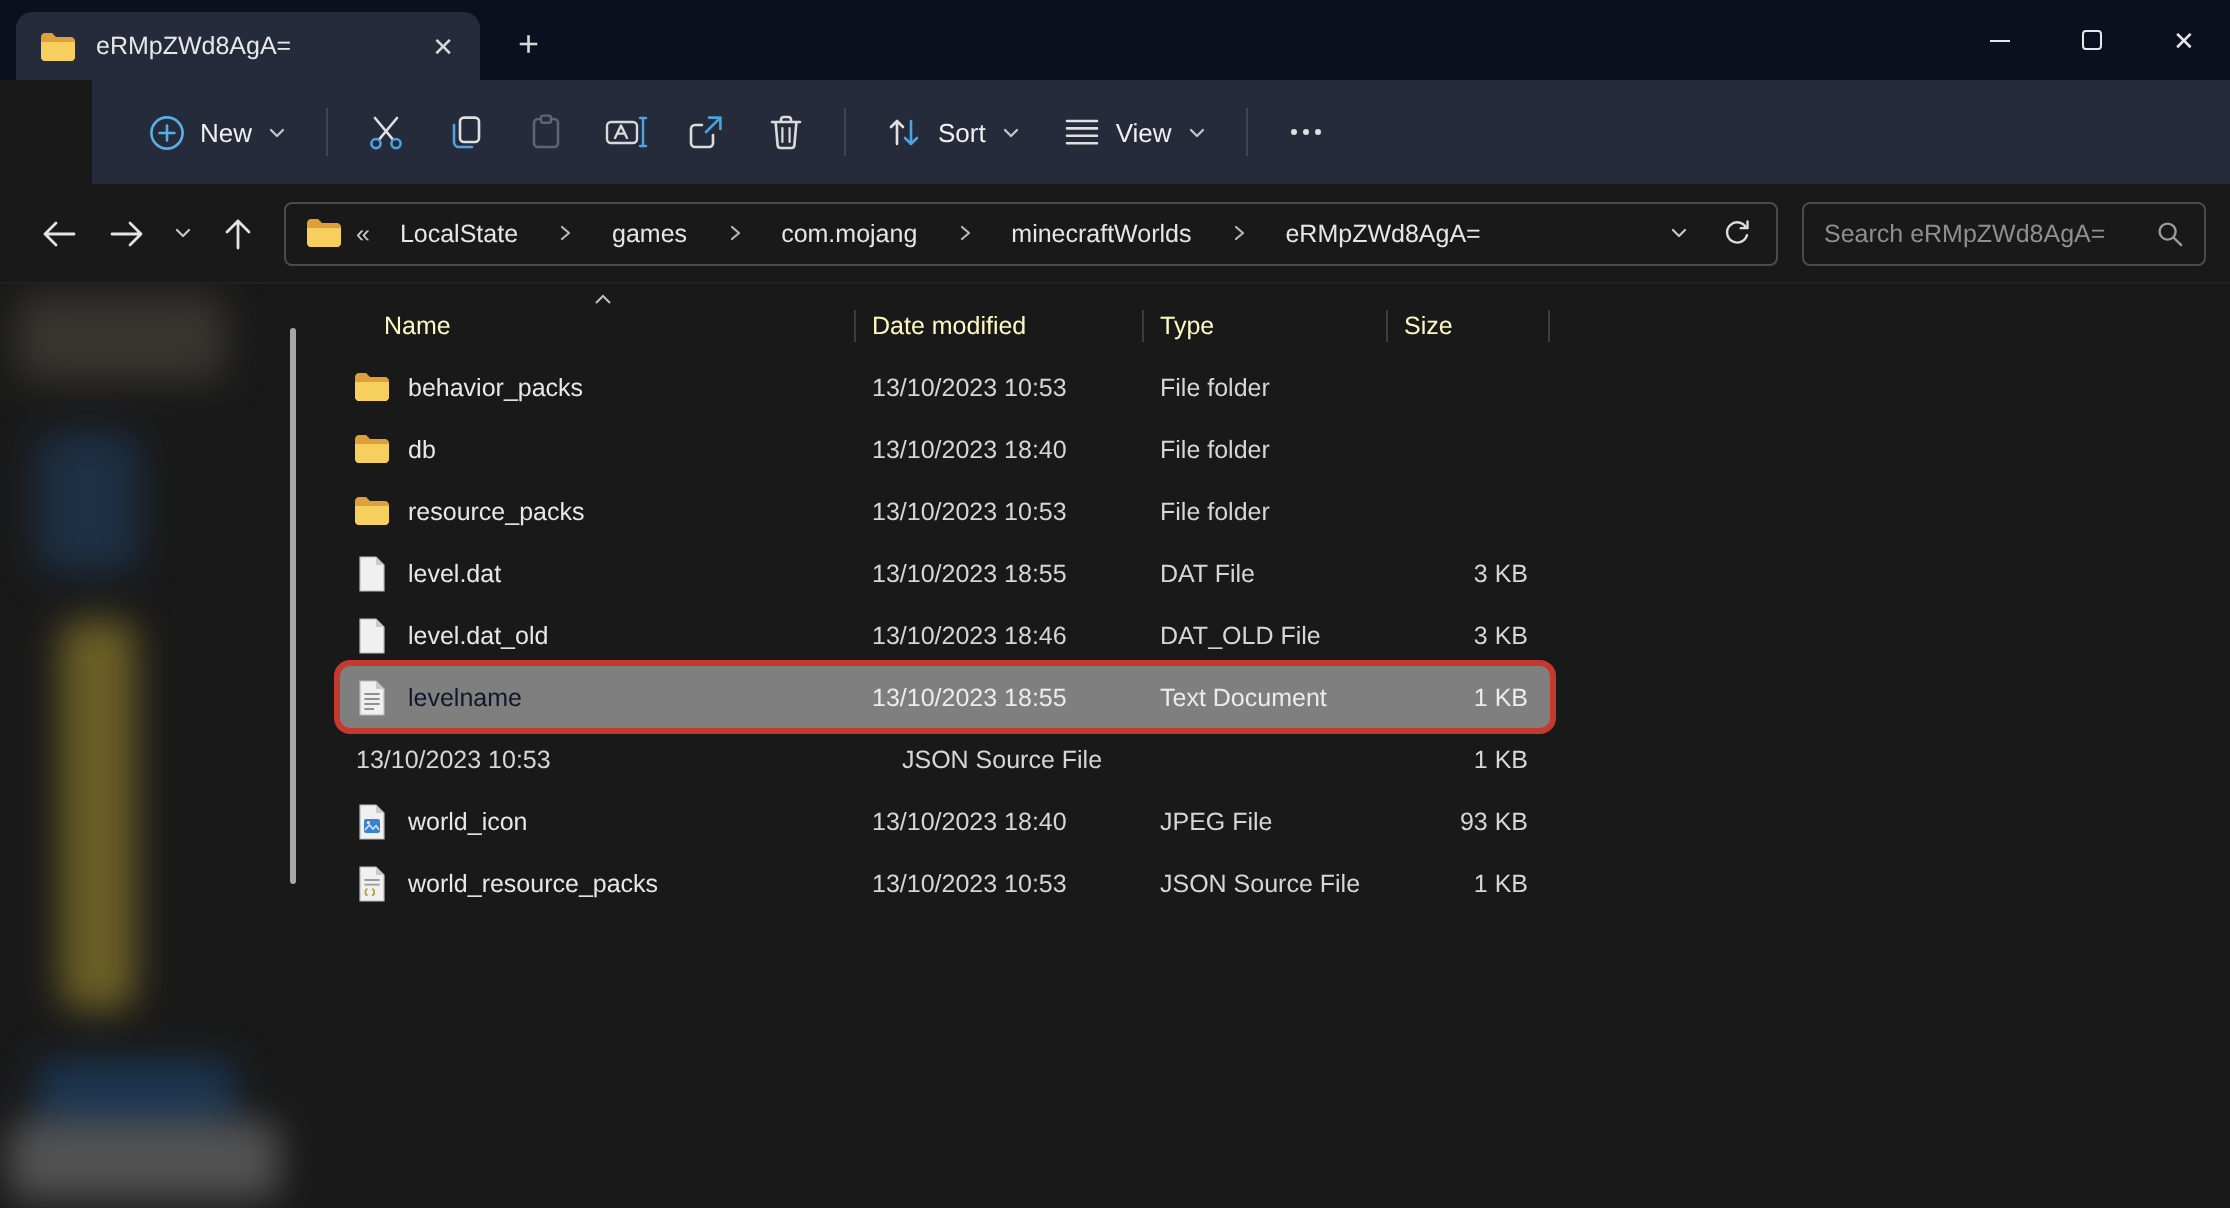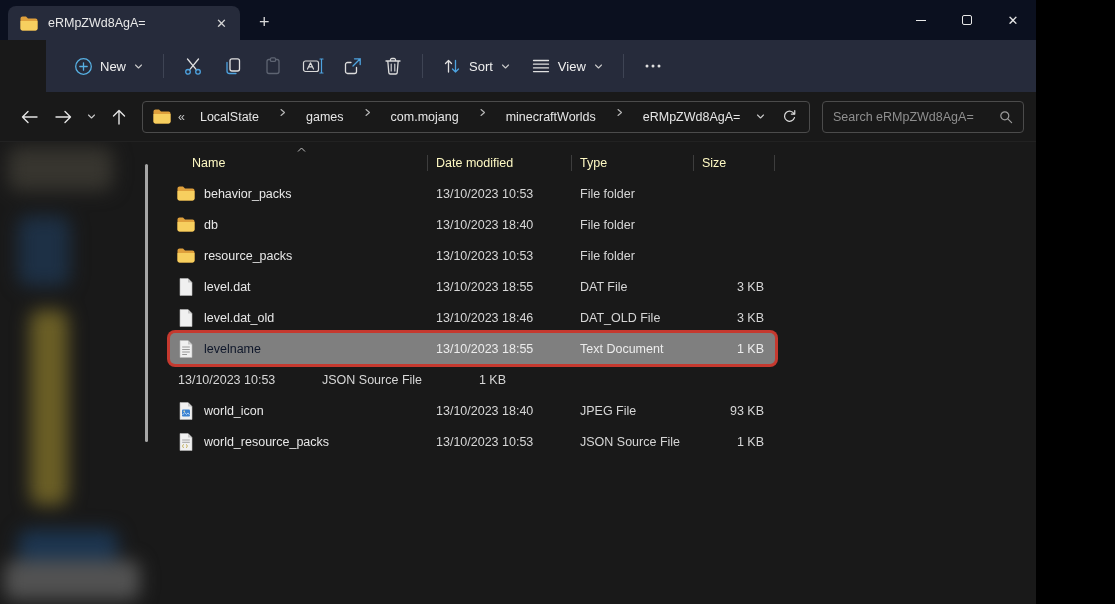--- a/index.html
+++ b/index.html
@@ -1,18 +1,18 @@
 <!DOCTYPE html>
 <html style="--titlebar-bg: #0b101f; --toolbar-bg: #262b3b; --content-bg: #191919; --selection-gray: #7f7f7f; --annotation-red: #c5392f;"><head>
 <meta charset="utf-8">
 <style>
   * { box-sizing: border-box; margin: 0; padding: 0; }
   html,body { width: 1115px; height: 604px; }
   body { font-family: "Liberation Sans", sans-serif; background: #000; }
-  .window { position: relative; width: 1036px; height: 604px; background: var(--content-bg,#191919); overflow: hidden; }
+  .window { position: relative; width: 1115px; height: 604px; background: var(--content-bg,#191919); overflow: hidden; }
 
   
   .titlebar { height: 40px; background: var(--titlebar-bg,#0b101f); display: flex; align-items: flex-end; }
   .tab { margin-left: 8px; width: 232px; height: 34px; background: var(--toolbar-bg,#262b3b); border-radius: 8px 8px 0 0; display: flex; align-items: center; padding: 0 6px 0 12px; gap: 10px; }
   .tab-title { flex: 1; color: #e8e8e8; font-size: 12.5px; white-space: nowrap; }
   .tab-close { background: none; border: none; color: #d8d8d8; font-size: 13px; padding: 2px 7px; border-radius: 4px; }
   .new-tab-btn { background: none; border: none; color: #d8d8d8; font-size: 18px; line-height: 1; margin: 0 0 9px 19px; }
   .win-controls { margin-left: auto; display: flex; height: 40px; }
   .win-btn { width: 46px; height: 40px; display: flex; align-items: center; justify-content: center; background: none; border: none; color: #e8e8e8; font-size: 13px; }
   .glyph-min { width: 10px; border-top: 1.2px solid #e8e8e8; }
@@ -23,21 +23,21 @@
   .tb-new, .tb-drop { display: flex; align-items: center; gap: 7px; padding: 7px 10px; background: none; border: none; color: #f0f0f0; font-size: 13px; border-radius: 4px; }
   .tb-sep { width: 1px; height: 24px; background: #3e4454; margin: 0 9px; }
   .tb-btn { width: 40px; height: 36px; display: flex; align-items: center; justify-content: center; background: none; border: none; border-radius: 4px; }
   .icon { display: inline-flex; align-items: center; justify-content: center; }
 
   
   .navbar { height: 50px; display: flex; align-items: center; padding: 0 12px; background: var(--content-bg,#191919); border-bottom: 1px solid #222; }
   .nav-btn { width: 34px; height: 32px; display: flex; align-items: center; justify-content: center; background: none; border: none; border-radius: 4px; }
   .nav-btn.small { width: 22px; }
   .address { flex: 1; height: 32px; margin: 0 12px 0 6px; border: 1px solid #4b4b4b; border-radius: 4px; display: flex; align-items: center; padding: 0 10px; gap: 7px; font-size: 12.5px; color: #e2e2e2; }
-  .crumbs { display: flex; gap: 11px; flex: 1; overflow: hidden; white-space: nowrap; }
+  .crumbs { display: flex; align-items: center; gap: 11px; flex: 1; overflow: hidden; white-space: nowrap; }
   .crumb { padding: 3px 6px; color: #e6e6e6; border-radius: 3px; }
   .crumb-sep { display: inline-flex; padding: 0 2px; }
   .overflow-chevrons { color: #c9c9c9; padding-right: 2px; }
   .address-right { display: flex; align-items: center; gap: 16px; margin-left: auto; padding-right: 2px; }
   .addr-btn { background: none; border: none; display: inline-flex; align-items: center; }
   .searchbox { width: 202px; height: 32px; border: 1px solid #4b4b4b; border-radius: 4px; display: flex; align-items: center; padding: 0 10px; gap: 8px; }
   .searchbox input { flex: 1; min-width: 0; background: transparent; border: none; outline: none; color: #cfcfcf; font-size: 12.5px; font-family: "Liberation Sans", sans-serif; }
   .searchbox input::placeholder { color: #8f8f8f; }
 
   
@@ -51,21 +51,21 @@
   .filelist { position: relative; flex: 1; padding-top: 6px; }
   .cols-header { position: relative; width: 605px; height: 30px; display: flex; align-items: center; color: #fef9c3; font-size: 12.5px; }
   .col-name { width: 258px; padding-left: 22px; }
   .col-date { width: 144px; padding-left: 8px; }
   .col-type { width: 122px; padding-left: 8px; }
   .col-size { width: 81px; padding-left: 8px; }
   .hdr-sep { position: absolute; top: 7px; width: 1px; height: 16px; background: #3d3d3d; }
   .sort-caret { position: absolute; top: -2px; left: 126px; }
 
   .rows { position: relative; width: 605px; }
-  .frow { display: flex; align-items: center; height: 31px; font-size: 12.5px; color: #d6d6d6; border-radius: 3px; }
+  .frow { display: flex; align-items: center; height: 31px; font-size: 12.5px; color: #d6d6d6; border-radius: 3px; justify-content: space-between; }
   .frow .c-name { width: 258px; display: flex; align-items: center; gap: 9px; padding-left: 7px; color: #e8e8e8; overflow: hidden; white-space: nowrap; }
   .frow .c-date { width: 144px; padding-left: 8px; }
   .frow .c-type { width: 122px; padding-left: 8px; }
   .frow .c-size { width: 81px; text-align: right; padding-right: 11px; }
   .frow .ficon { display: inline-flex; width: 18px; justify-content: center; flex: none; }
   .frow.selected { background: var(--selection-gray,#7f7f7f); color: #ececec; }
   .frow.selected .c-name { color: #0f172a; }
   .frow.annotated { box-shadow: 0 0 0 3px var(--annotation-red,#c5392f); border-radius: 5px; position: relative; z-index: 2; }
 </style>
 </head>

